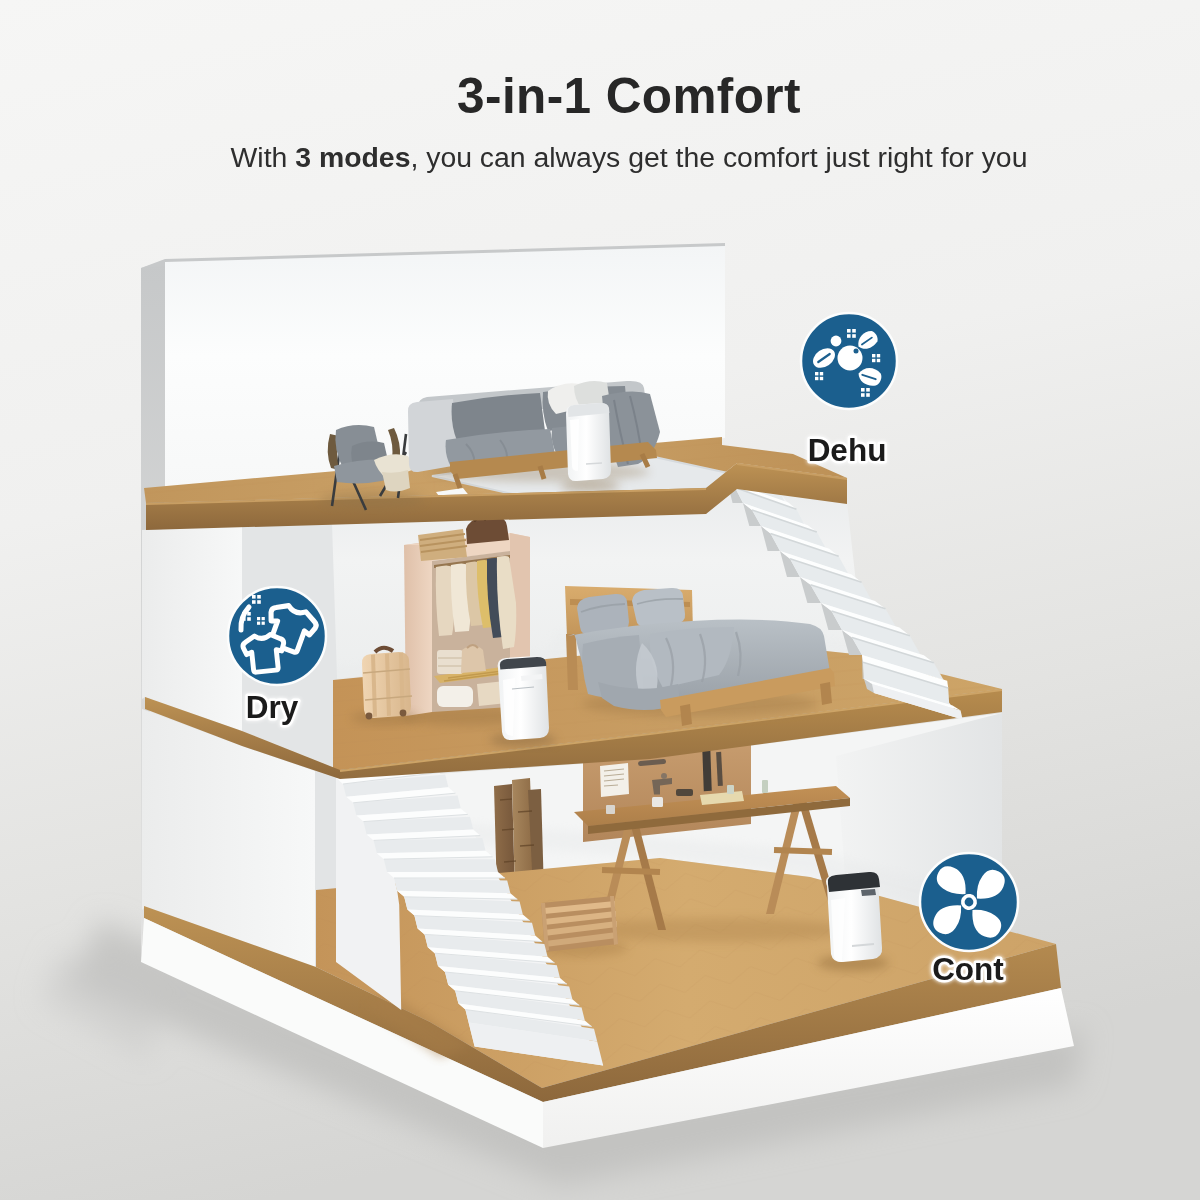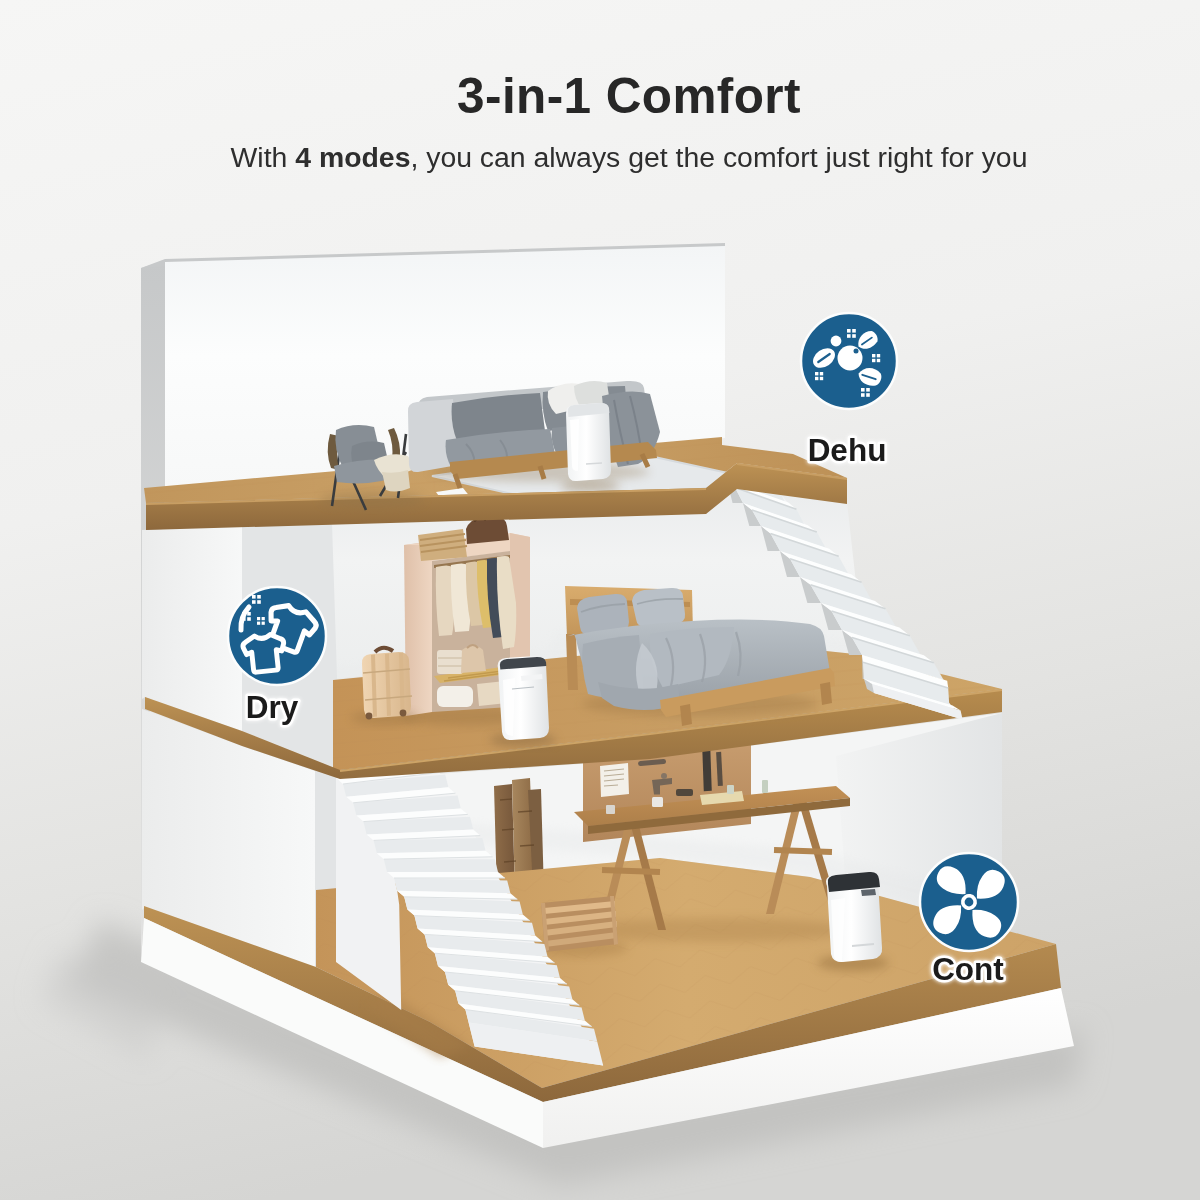--- a/index.html
+++ b/index.html
@@ -520,14 +520,14 @@
 </g>
 <circle cx="969" cy="902" r="4.4" fill="#1b5f8e"></circle>
 </g>
 
 <text x="968" y="980" font-family="Liberation Sans, sans-serif" font-size="31.5" font-weight="bold" fill="#1b1b1b" stroke="#ffffff" stroke-width="5" paint-order="stroke" stroke-linejoin="round" text-anchor="middle" style="text-shadow:0 0 4px #fff">Cont</text>
 
 </svg>
 
 <div class="title">3-in-1 Comfort</div>
 
-<div class="subtitle">With <b>4 modes</b>, you can always get the comfort just right for you</div>
+<div class="subtitle">With <b>3 modes</b>, you can always get the comfort just right for you</div>
 </div>
 
 </body></html>

